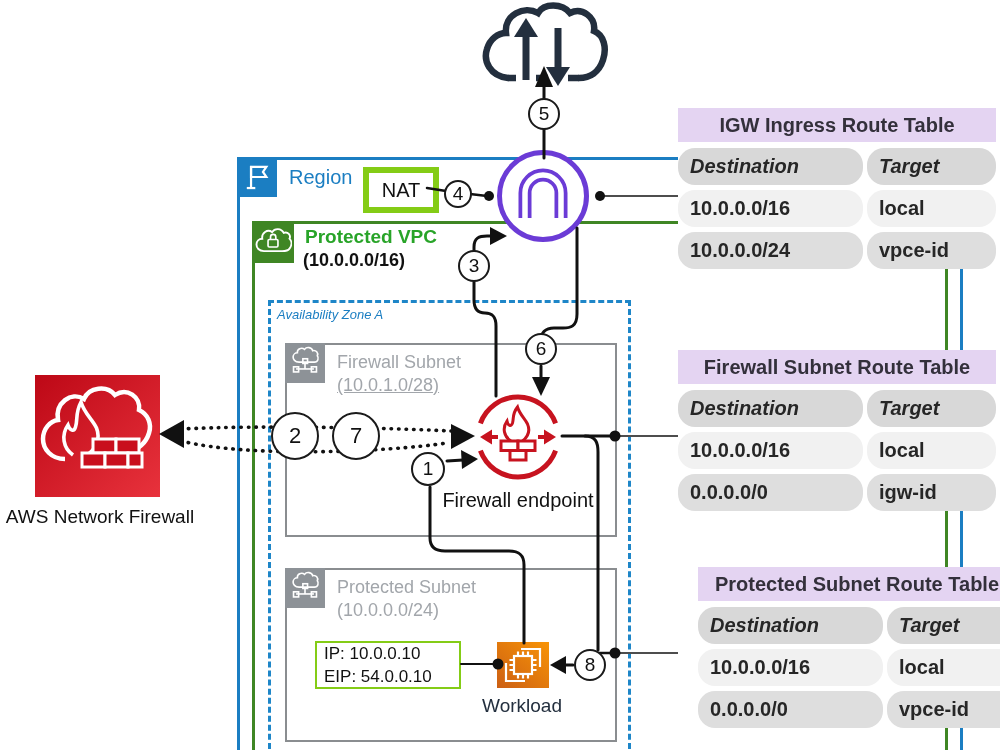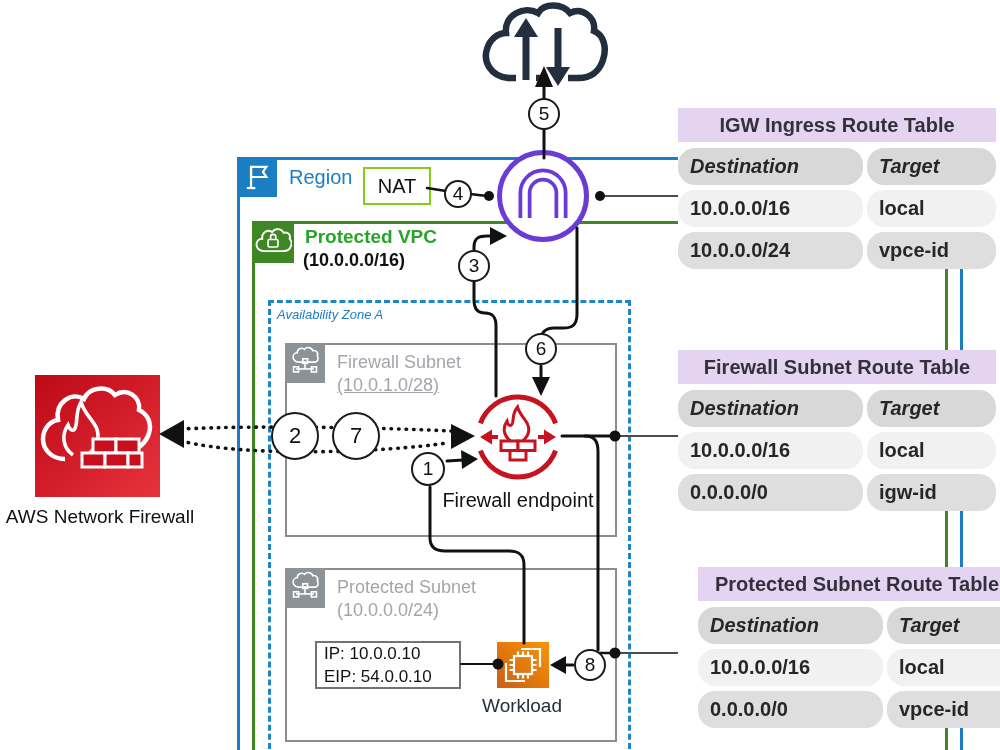--- a/index.html
+++ b/index.html
@@ -22,23 +22,23 @@
   .lbl{position:absolute;z-index:3;white-space:nowrap;}
   .region-lbl{left:289px;top:166px;font-size:20px;color:#1B7EC2;}
   .vpc-lbl{left:305px;top:226px;font-size:19px;font-weight:bold;color:#28A428;}
   .vpc-cidr{left:303px;top:250px;font-size:18px;font-weight:bold;color:#111;}
   .az-lbl{left:277px;top:307px;font-size:13px;color:#1B7EC2;font-style:italic;}
   .subnet-lbl{font-size:18px;color:#A2A6AB;}
   .endpoint-lbl{left:418px;top:489px;width:200px;text-align:center;font-size:20px;color:#111;}
   .workload-lbl{left:452px;top:695px;width:140px;text-align:center;font-size:19px;color:#232F3E;}
   .nf-lbl{left:2px;top:506px;width:196px;text-align:center;font-size:19px;color:#111;}
   
-  .nat-box{position:absolute;z-index:3;left:363px;top:167px;width:64px;height:34px;border:2px solid #84cc16;
+  .nat-box{position:absolute;z-index:3;left:363px;top:167px;width:64px;height:34px;border:6px solid #84cc16;
            background:#fff;display:flex;align-items:center;justify-content:center;font-size:20px;color:#111;}
-  .ip-box{position:absolute;z-index:3;left:315px;top:641px;width:146px;height:48px;border:2px solid #737373;
+  .ip-box{position:absolute;z-index:3;left:315px;top:641px;width:146px;height:48px;border:2px solid #84cc16;
           background:#fff;font-size:17px;color:#111;line-height:23px;padding-left:7px;box-sizing:border-box;
           display:flex;flex-direction:column;justify-content:center;}
   
   .num-circle{position:absolute;z-index:6;background:#fff;border:2.5px solid #1a1a1a;border-radius:50%;
               display:flex;align-items:center;justify-content:center;font-size:19px;color:#111;box-sizing:border-box;}
   .nc-big{font-size:22px;}
   
   .icon{position:absolute;z-index:3;}
   
   .route-table{position:absolute;z-index:5;left:678px;width:318px;background:#fff;}

